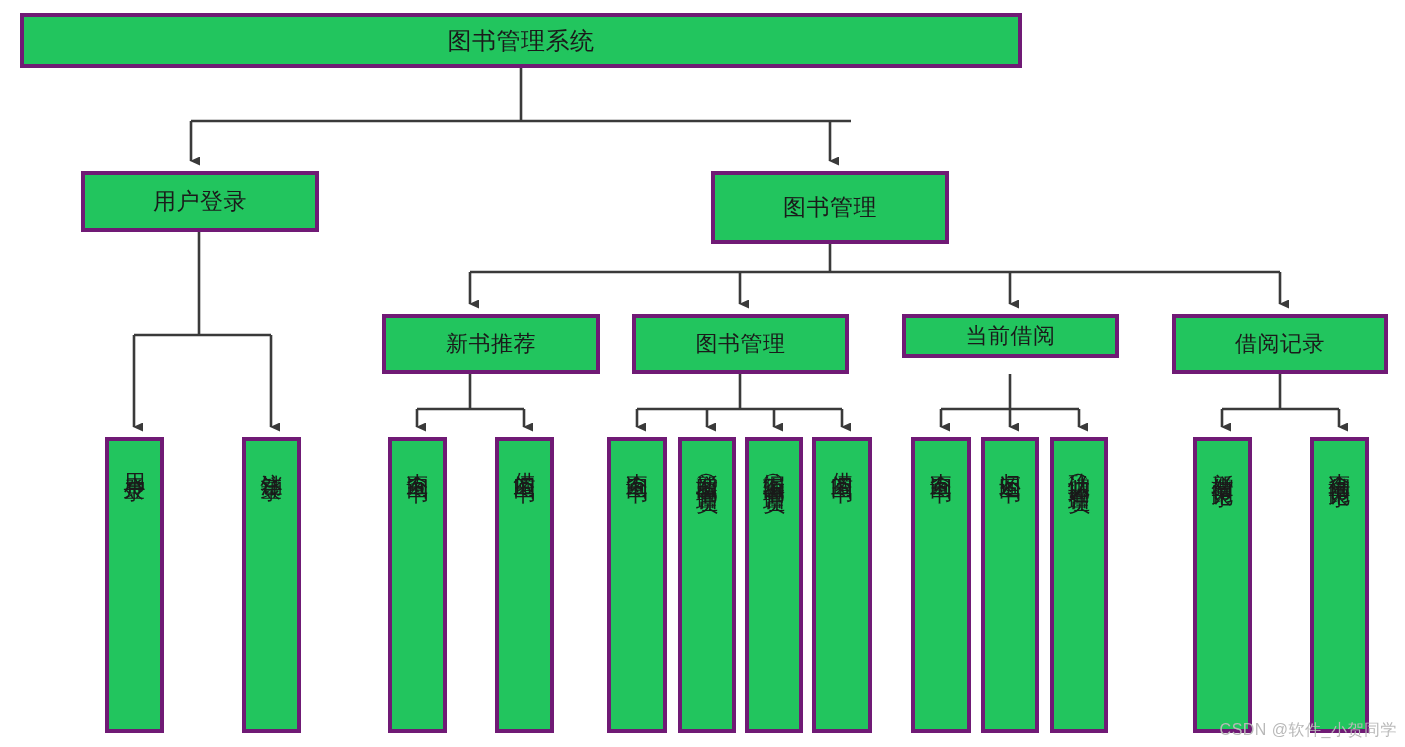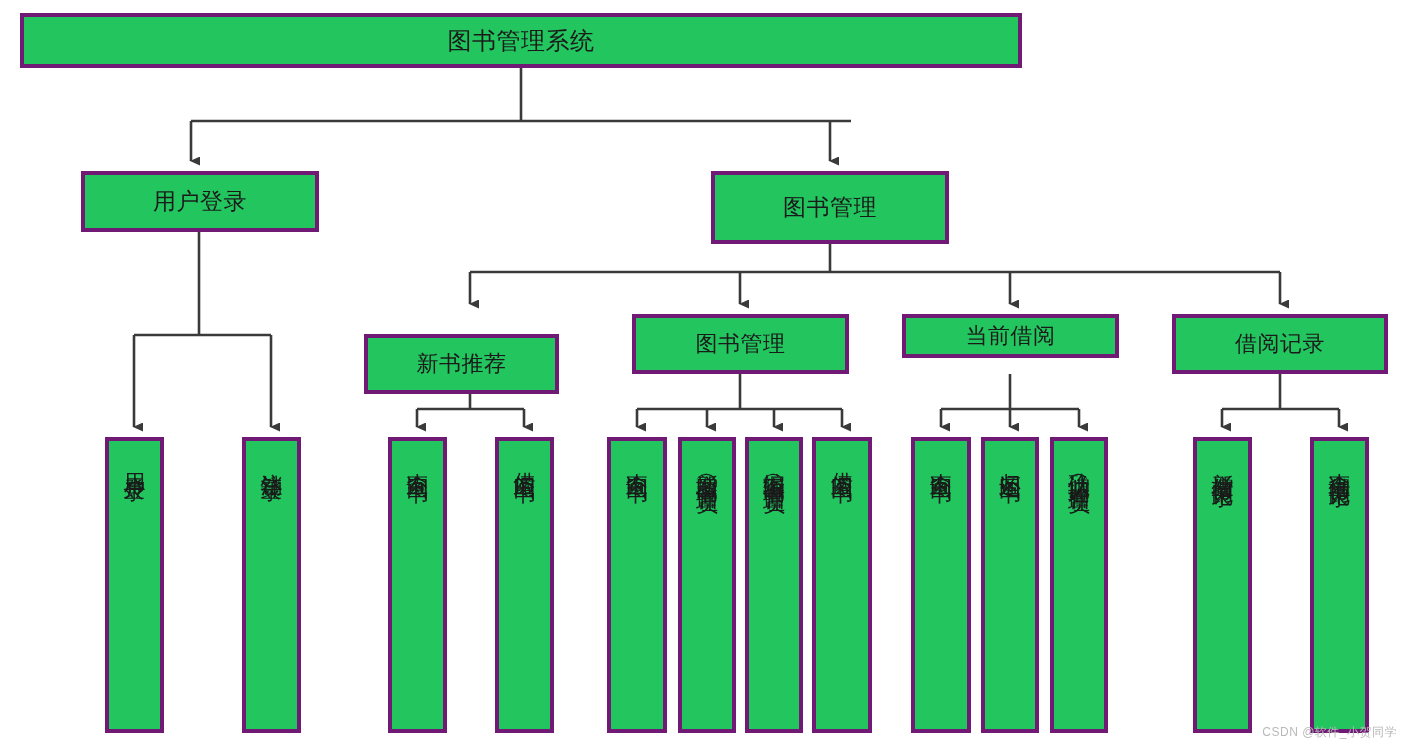--- a/index.html
+++ b/index.html
@@ -60,21 +60,21 @@
     text-orientation: upright;
     font-size: 22px;
     line-height: 1.08;
     letter-spacing: 3px;
     white-space: nowrap;
   }
   #watermark {
     position: absolute;
     right: 8px;
     bottom: 6px;
-    font-size: 12px;
+    font-size: 16px;
     color: #b9b9b9;
     letter-spacing: 0.5px;
     white-space: nowrap;
     user-select: none;
   }
 </style>
 </head>
 <body>
 
 <div id="diagram-root">
@@ -133,21 +133,21 @@
     <span class="node-label">图书管理系统</span>
   </div>
 
   <div class="node horiz level-1" style="left:81px; top:171px; width:238px; height:61px;">
     <span class="node-label">用户登录</span>
   </div>
   <div class="node horiz level-1" style="left:711px; top:171px; width:238px; height:73px;">
     <span class="node-label">图书管理</span>
   </div>
 
-  <div class="node horiz level-2" style="left:364px; top:314px; width:195px; height:60px;margin-top:20px;">
+  <div class="node horiz level-2" style="left:382px; top:314px; width:218px; height:60px;">
     <span class="node-label">新书推荐</span>
   </div>
   <div class="node horiz level-2" style="left:632px; top:314px; width:217px; height:60px;">
     <span class="node-label">图书管理</span>
   </div>
   <div class="node horiz level-2" style="left:902px; top:314px; width:217px; height:44px;">
     <span class="node-label">当前借阅</span>
   </div>
   <div class="node horiz level-2" style="left:1172px; top:314px; width:216px; height:60px;">
     <span class="node-label">借阅记录</span>

